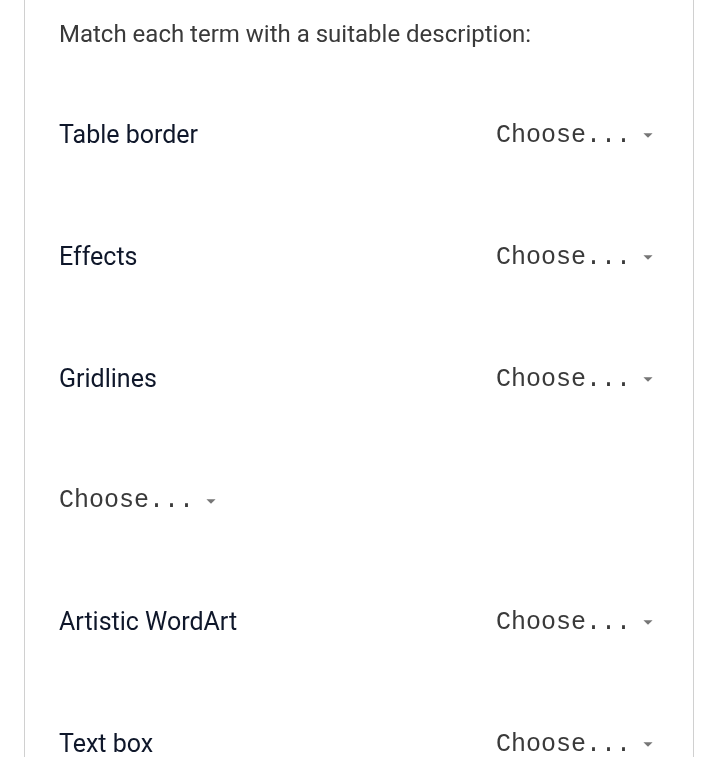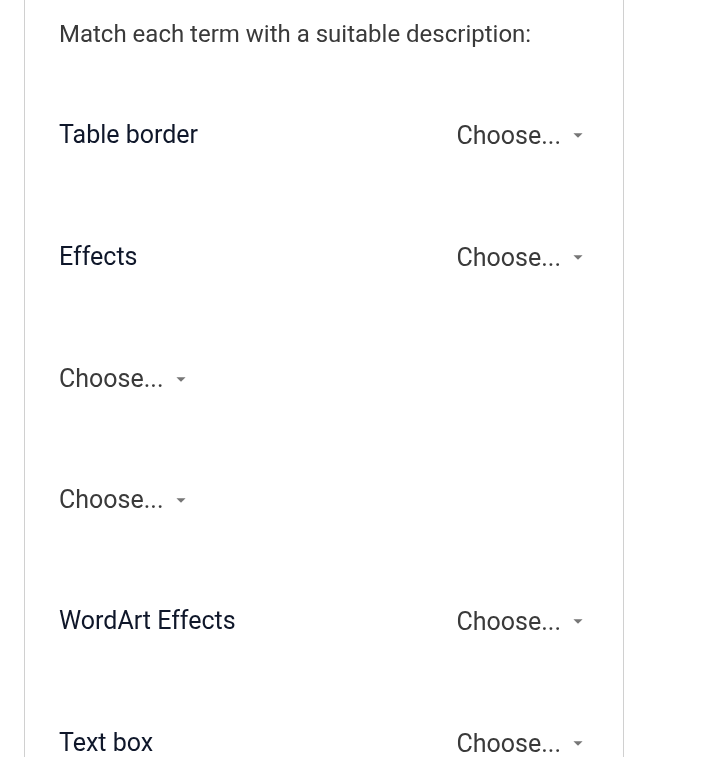--- a/index.html
+++ b/index.html
@@ -10,21 +10,21 @@
     body {
       font-family: -apple-system, BlinkMacSystemFont, "Segoe UI", Roboto, Helvetica, Arial, sans-serif;
       background: #ffffff;
       width: 709px;
       height: 757px;
       overflow: hidden;
     }
     .panel {
       border-left: 1px solid #d0d0d0;
       border-right: 1px solid #d0d0d0;
-      width: 600px;
+      width: 670px;
       margin-left: 24px;
       height: 100%;
       padding: 18px 34px 0 34px;
     }
     .instruction {
       color: #3a3a3a;
       font-size: 24px;
       line-height: 1.35;
       margin-bottom: 70px;
     }
@@ -37,20 +37,21 @@
     .term {
       color: #0f172a;
       font-size: 25px;
       line-height: 1.2;
     }
     .chooser {
       display: flex;
       align-items: center;
       gap: 6px;
       cursor: pointer;
+      font-family: Liberation Mono, monospace;
     }
     .chooser-label {
       color: #3a3a3a;
       font-size: 25px;
     }
     .chevron {
       display: inline-flex;
       align-items: center;
       justify-content: center;
       width: 22px;
@@ -86,20 +87,21 @@
       <span class="chooser-label">Choose...</span>
       <span class="chevron">
         <svg viewBox="0 0 24 24">
             <path d="M7 10l5 5 5-5z"></path>
           </svg>
       </span>
     </div>
   </div>
 
   <div class="match-row">
+    <div class="term">Gridlines</div>
     <div class="chooser">
       <span class="chooser-label">Choose...</span>
       <span class="chevron">
         <svg viewBox="0 0 24 24">
             <path d="M7 10l5 5 5-5z"></path>
           </svg>
       </span>
     </div>
   </div>
 
@@ -108,21 +110,21 @@
       <span class="chooser-label">Choose...</span>
       <span class="chevron">
         <svg viewBox="0 0 24 24">
             <path d="M7 10l5 5 5-5z"></path>
           </svg>
       </span>
     </div>
   </div>
 
   <div class="match-row">
-    <div class="term">WordArt Effects</div>
+    <div class="term">Artistic WordArt</div>
     <div class="chooser">
       <span class="chooser-label">Choose...</span>
       <span class="chevron">
         <svg viewBox="0 0 24 24">
             <path d="M7 10l5 5 5-5z"></path>
           </svg>
       </span>
     </div>
   </div>
 

